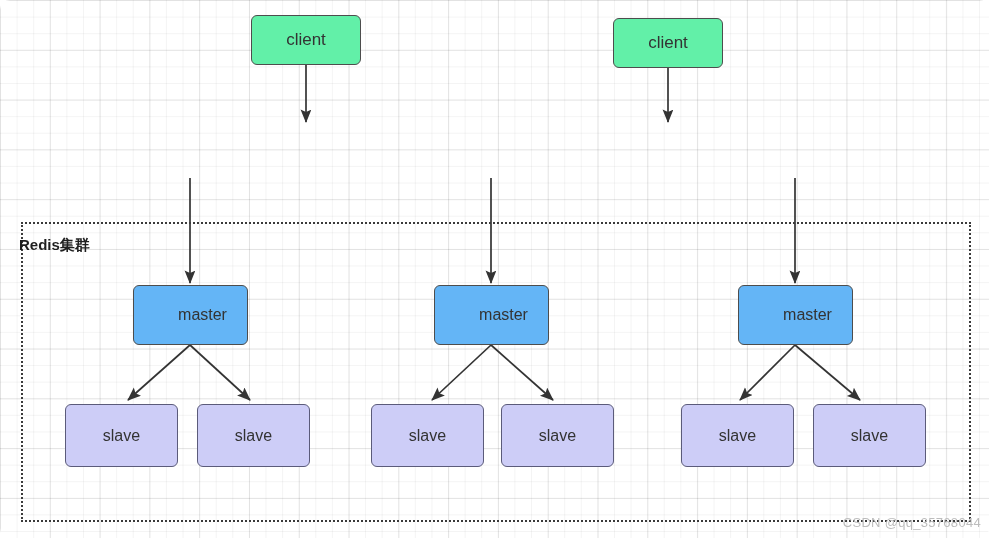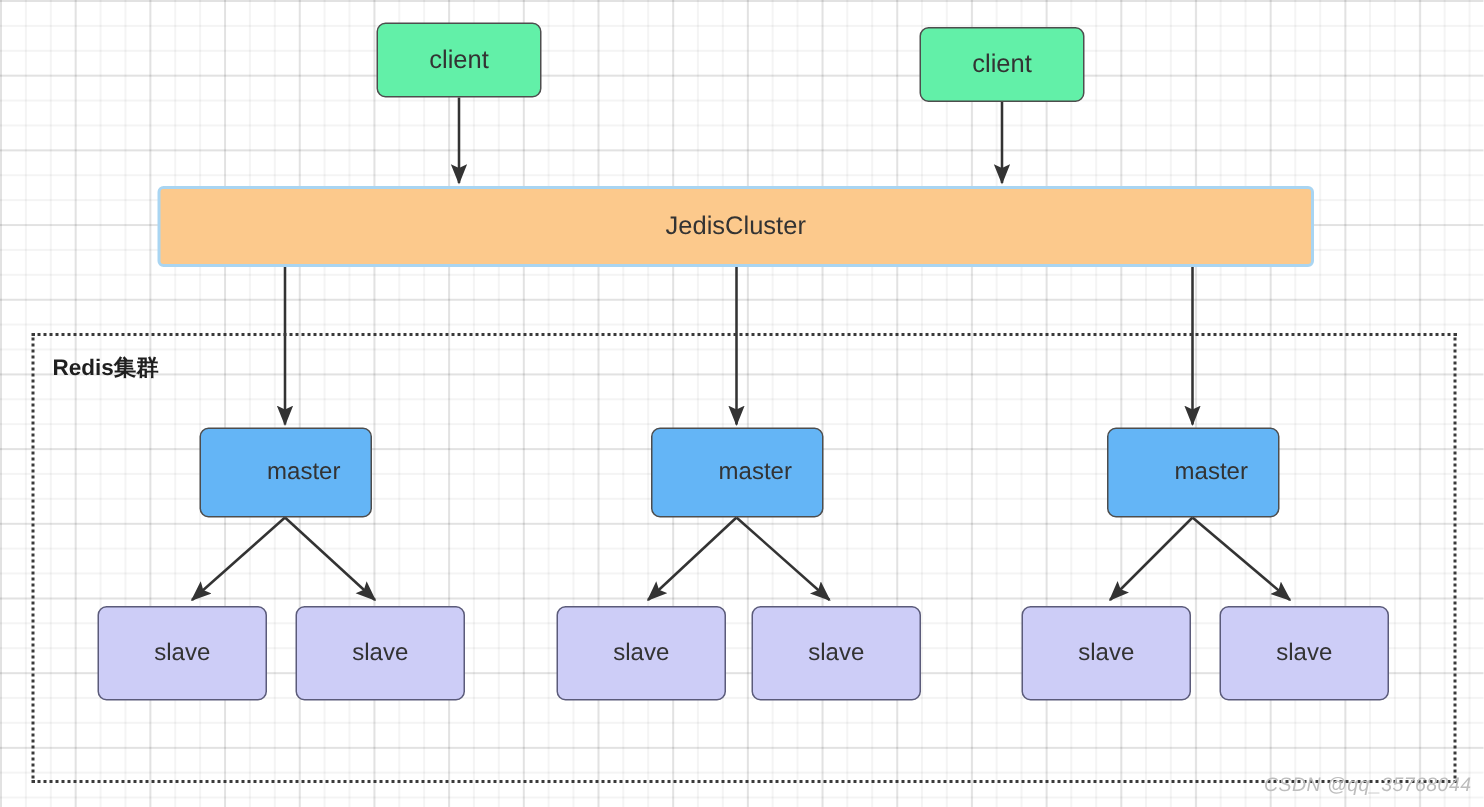--- a/index.html
+++ b/index.html
@@ -13,20 +13,21 @@
     position:relative;
     width:989px;height:538px;
     background-color:#ffffff;
     background-image:
       linear-gradient(to right, rgba(0,0,0,0.045) 1px, transparent 1px),
       linear-gradient(to bottom, rgba(0,0,0,0.045) 1px, transparent 1px),
       linear-gradient(to right, rgba(0,0,0,0.075) 1px, transparent 1px),
       linear-gradient(to bottom, rgba(0,0,0,0.075) 1px, transparent 1px);
     background-size:16.6px 16.6px,16.6px 16.6px,49.8px 49.8px,49.8px 49.8px;
     background-position:0 1px,1px 0,0 1px,1px 0;
+    border-radius:10px;
   }
   #edges{position:absolute;left:0;top:0;width:989px;height:538px;pointer-events:none;}
 
   .node{
     position:absolute;
     box-sizing:border-box;
     display:flex;align-items:center;justify-content:center;
     border-radius:6px;
     color:#333333;
     white-space:nowrap;
@@ -67,21 +68,20 @@
     color:#1f1f1f;
     white-space:nowrap;
   }
   .watermark{
     position:absolute;
     right:8px;bottom:8px;
     font-size:13px;
     color:#bdbdbd;
     letter-spacing:0.3px;
     white-space:nowrap;
-    font-style:italic;
   }
 </style>
 </head>
 <body>
 
 <div id="canvas">
 
   <svg id="edges" xmlns="http://www.w3.org/2000/svg" viewBox="0 0 989 538">
     <defs>
       <marker id="arrowhead" markerWidth="9" markerHeight="9" refX="7.4" refY="3.2" orient="auto" markerUnits="strokeWidth">
@@ -103,26 +103,23 @@
       </g>
   </svg>
 
   <div class="node client" id="client-left" style="left: 251px; top: 15px; width: 110px; height: 50px;">
     <span>client</span>
   </div>
   <div class="node client" id="client-right" style="left: 613px; top: 18px; width: 110px; height: 50px;">
     <span>client</span>
   </div>
 
-  <div class="node jedis" id="jedis-cluster" style="left: 105px; top: 124px; width: 771px; height: 54px;">
-    <span>JedisCluster</span>
-  </div>
 
   <div class="group-box" id="redis-group" style="left: 21px; top: 222px; width: 950px; height: 300px;"></div>
-  <div class="group-label" id="redis-group-label" style="left: 35px; top: 236px;">Redis集群</div>
+  <div class="group-label" id="redis-group-label" style="left: 19px; top: 236px;">Redis集群</div>
 
   <div id="shard-layer">
       <div class="node master" style="left: 133px; top: 285px; width: 115px; height: 60px;">
         <span>master</span>
       </div>
       <div class="node slave" style="left: 65px; top: 404px; width: 113px; height: 63px;">
         <span>slave</span>
       </div>
       <div class="node slave" style="left: 197px; top: 404px; width: 113px; height: 63px;">
         <span>slave</span>

